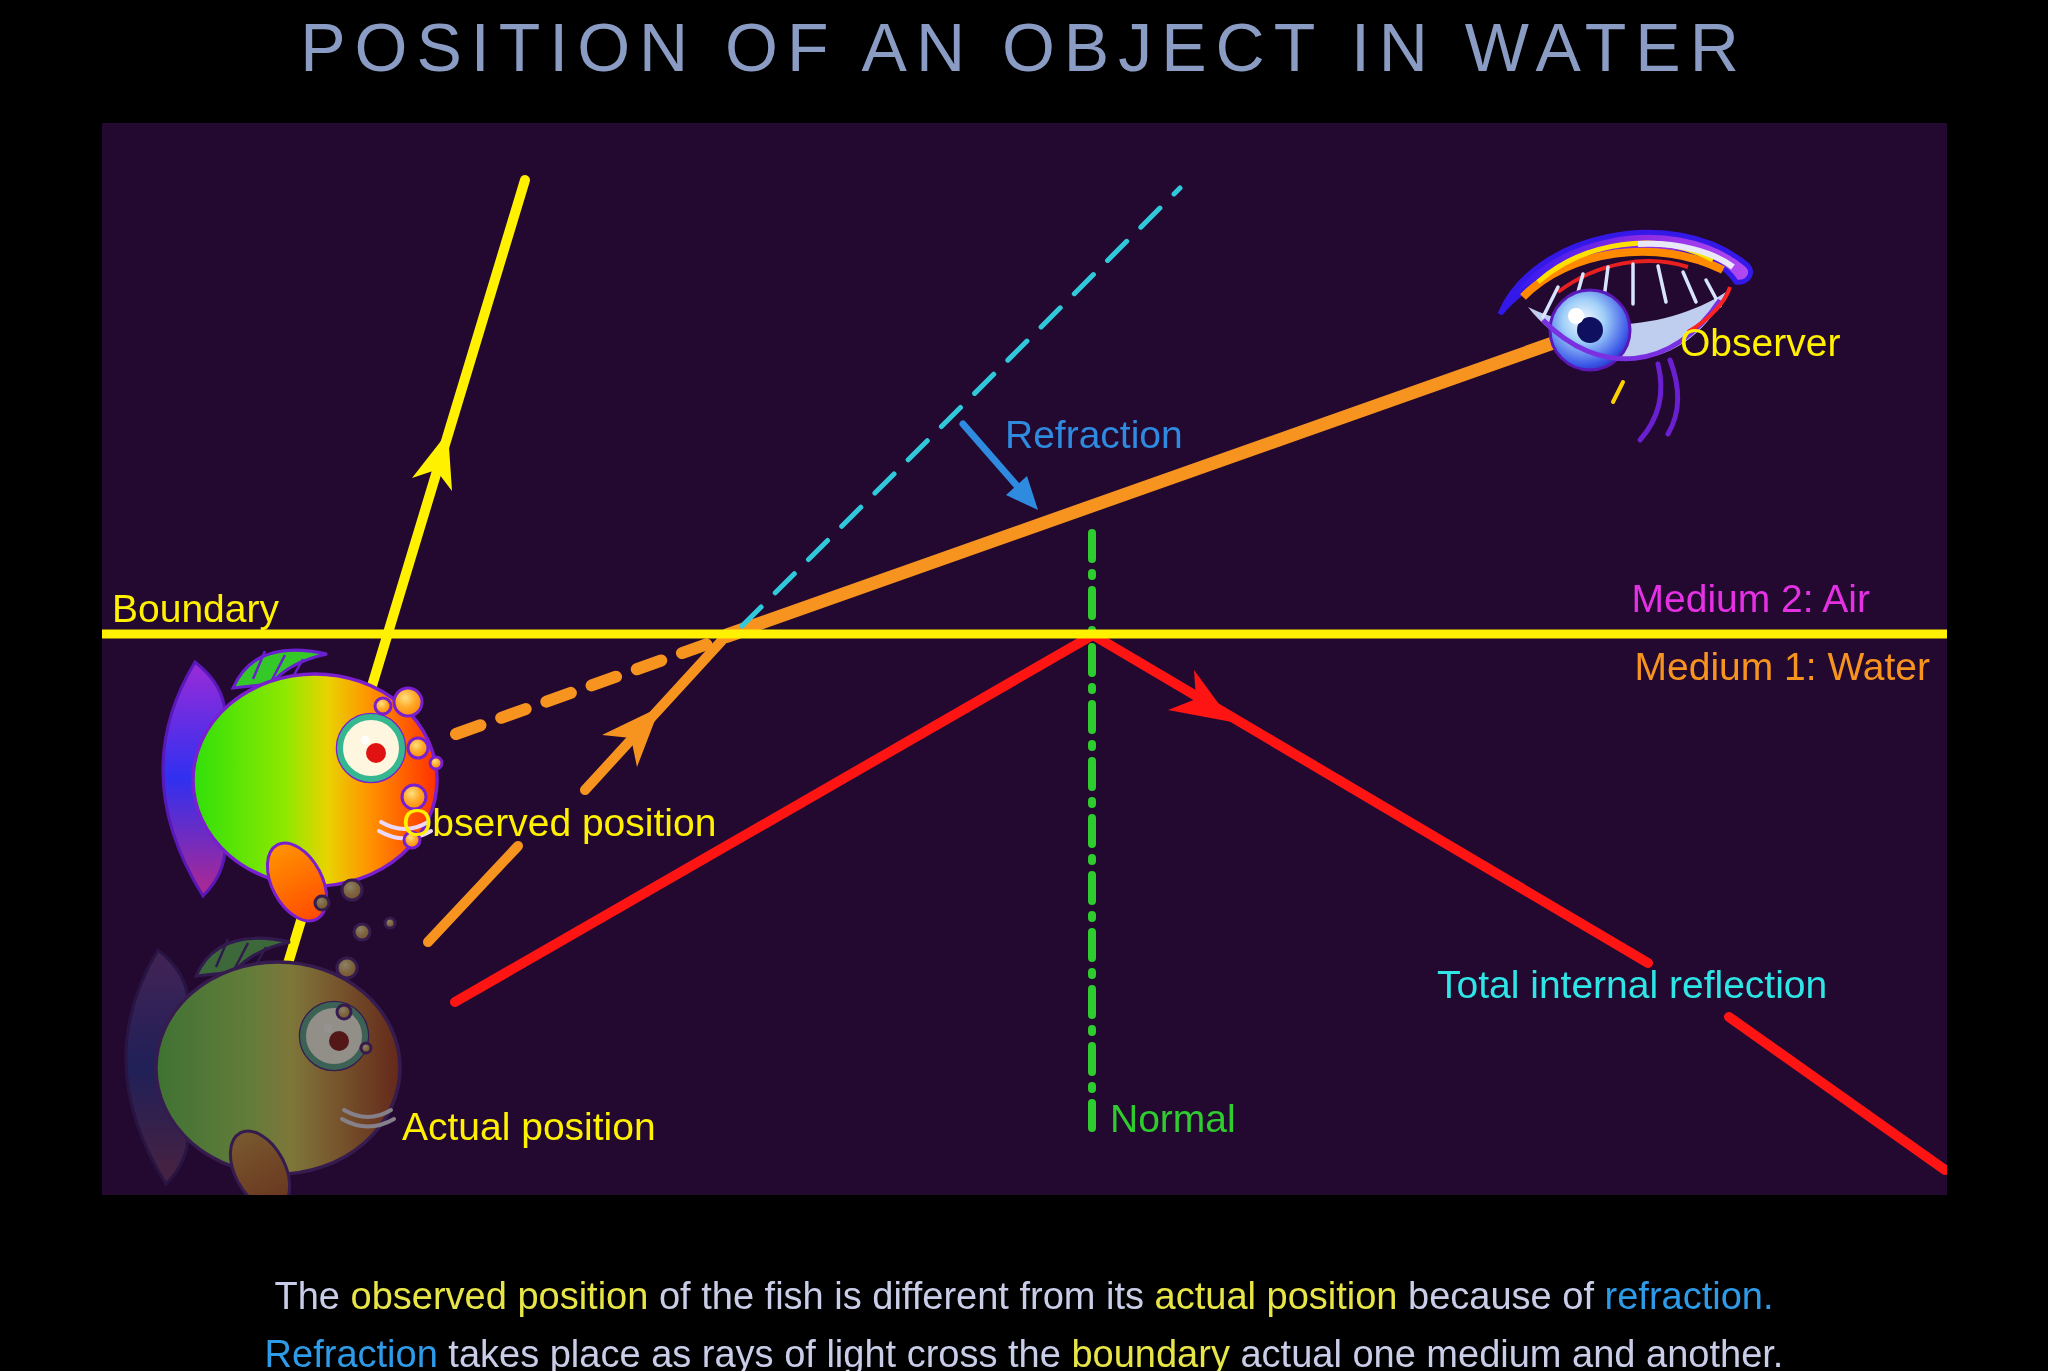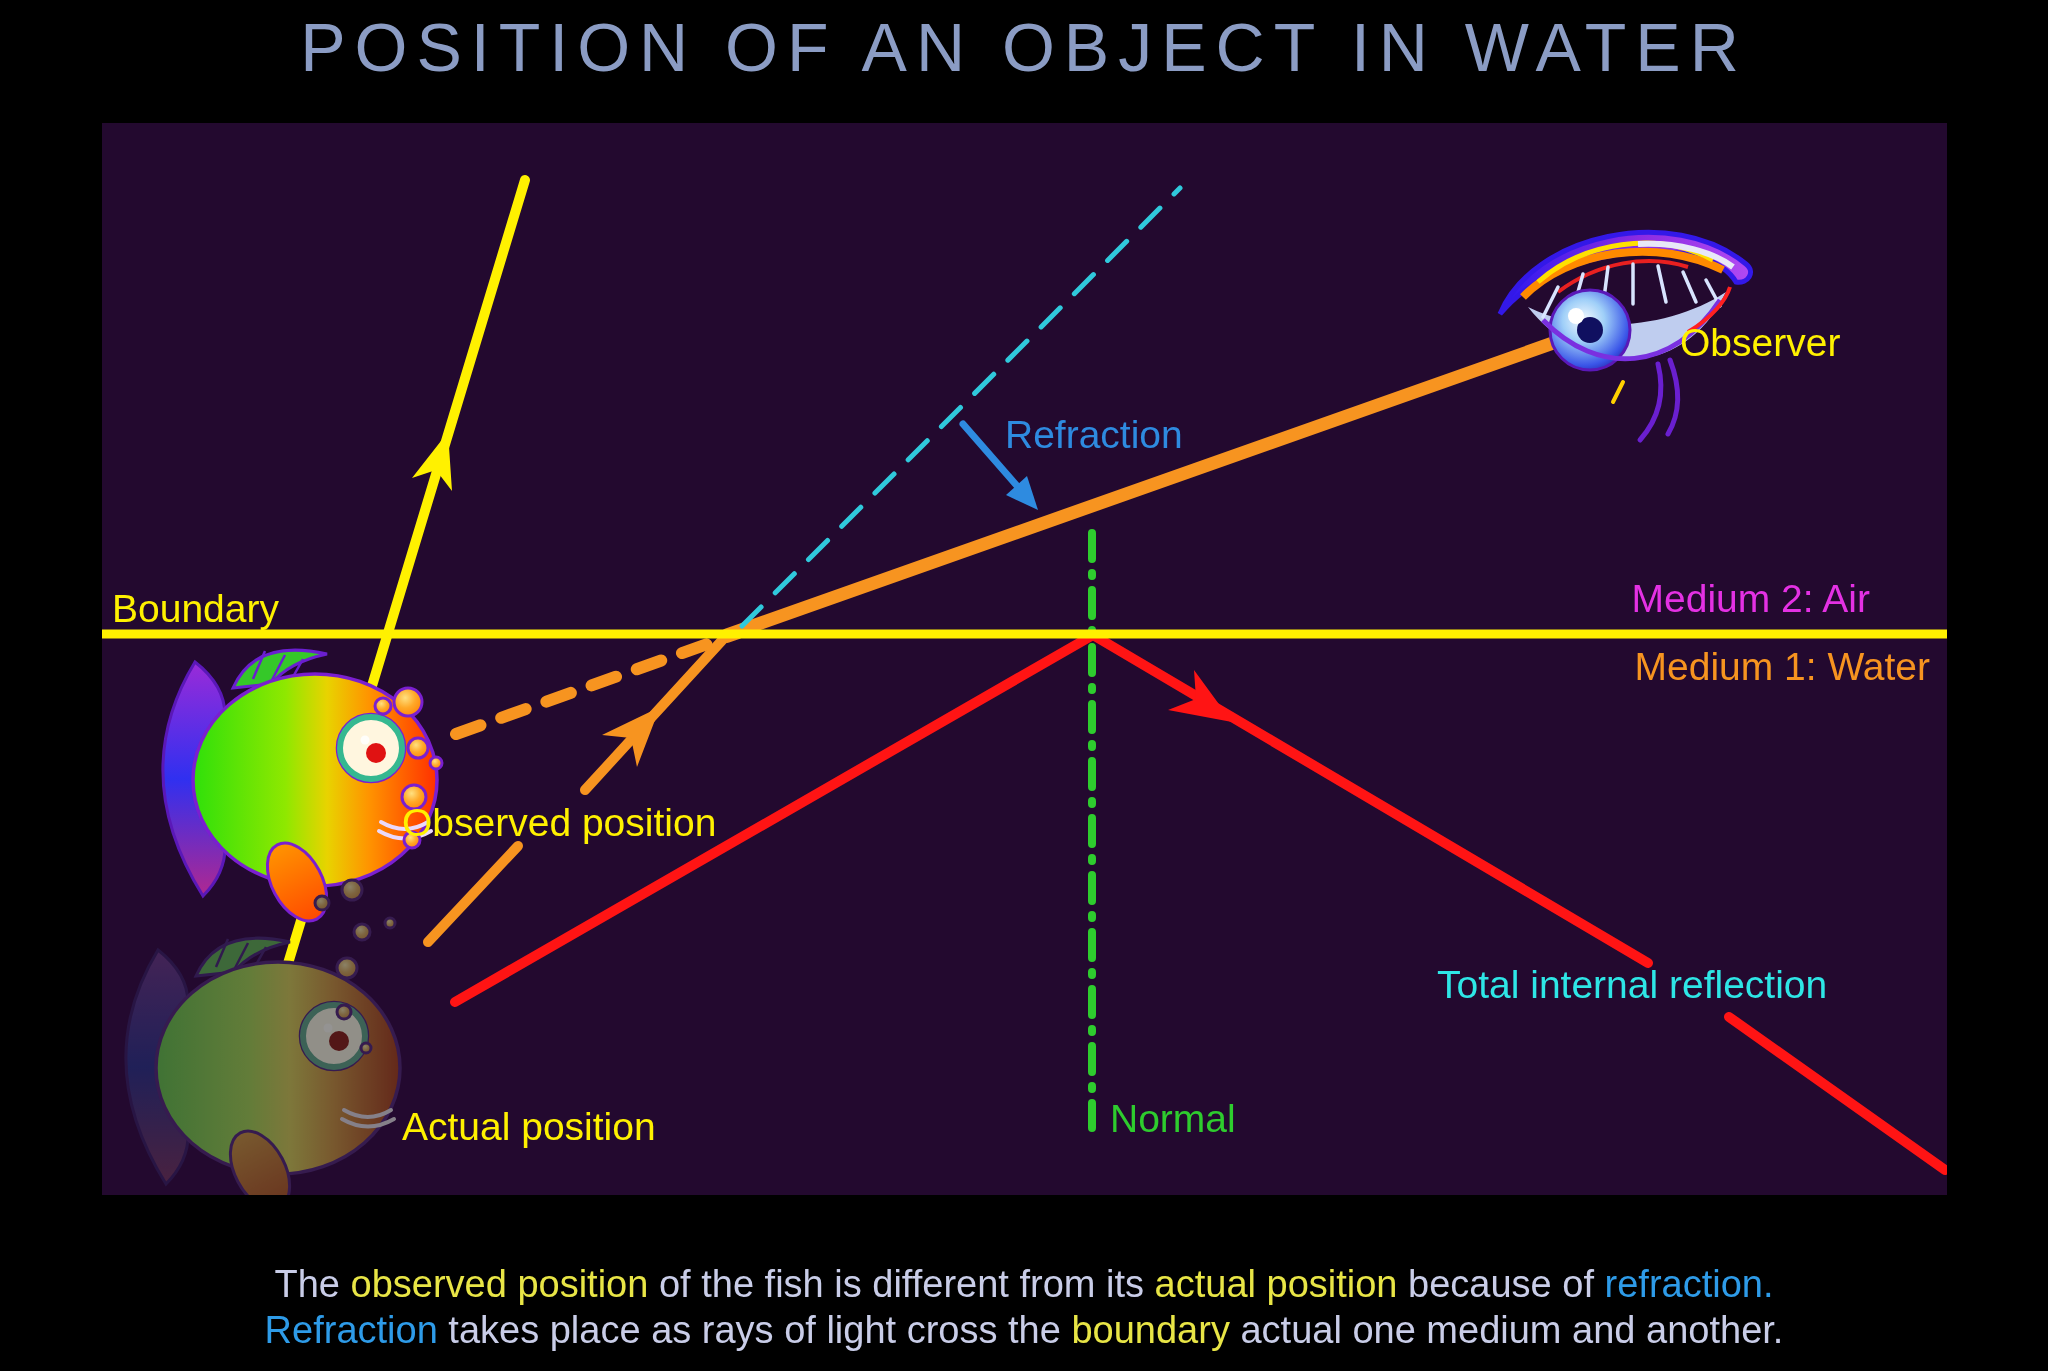--- a/index.html
+++ b/index.html
@@ -6,21 +6,21 @@
   .stage{position:relative;width:2048px;height:1371px;background:#000;overflow:hidden;
          font-family:"Liberation Sans",sans-serif;}
   .page-title{position:absolute;top:8px;left:0;width:100%;margin:0;text-align:center;
               font-size:68px;font-weight:300;letter-spacing:9px;color:#8B9CC4;}
   .diagram-svg{position:absolute;left:102px;top:123px;}
   .fish-dim{filter:brightness(0.58) saturate(0.5);}
   svg text{font-family:"Liberation Sans",sans-serif;}
   .lbl{font-size:39px;}
   .caption{position:absolute;top:1262px;left:0;width:100%;text-align:center;
            font-size:38px;line-height:1.2;}
-  .caption p{margin:0;}
+  .caption p{margin:12px;}
   .cap-base{color:#C9CDE8;}
   .cap-yellow{color:#E8E546;}
   .cap-blue{color:#2E9BE8;}
 </style>
 </head>
 <body>
 
 <div class="stage">
 
   <h1 class="page-title">POSITION OF AN OBJECT IN WATER</h1>

